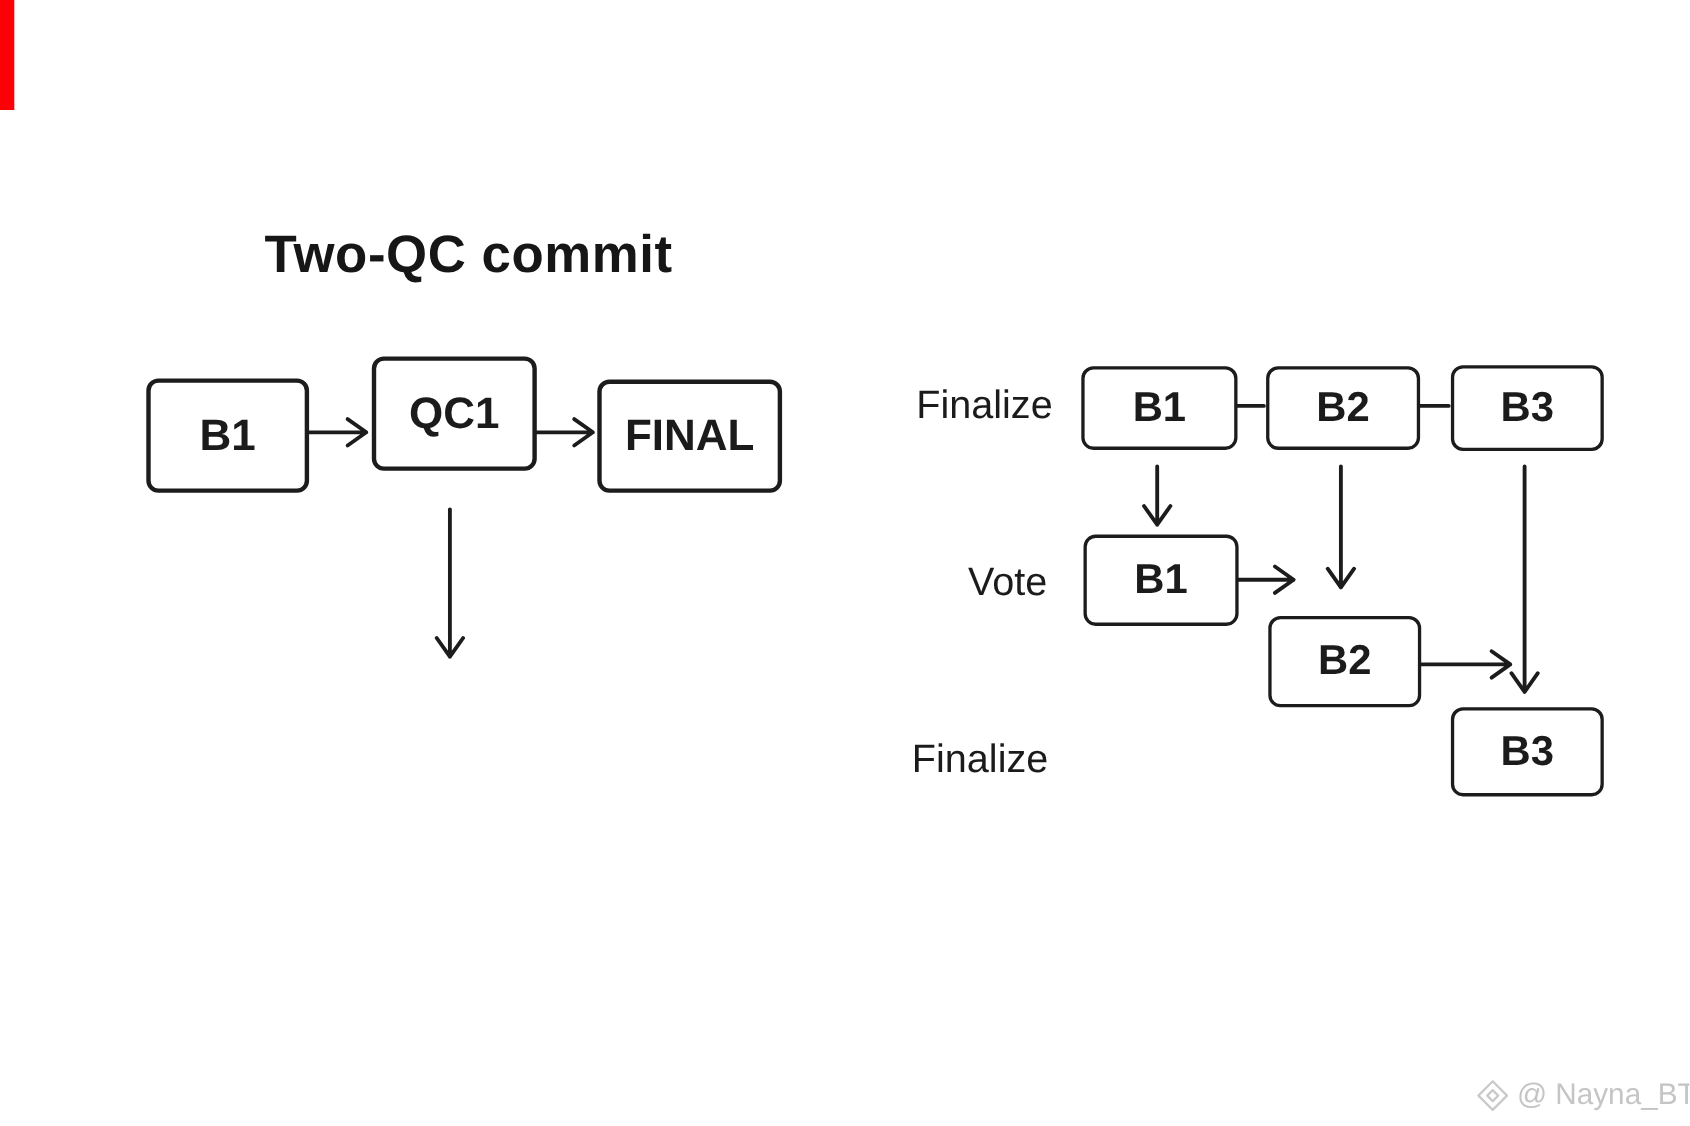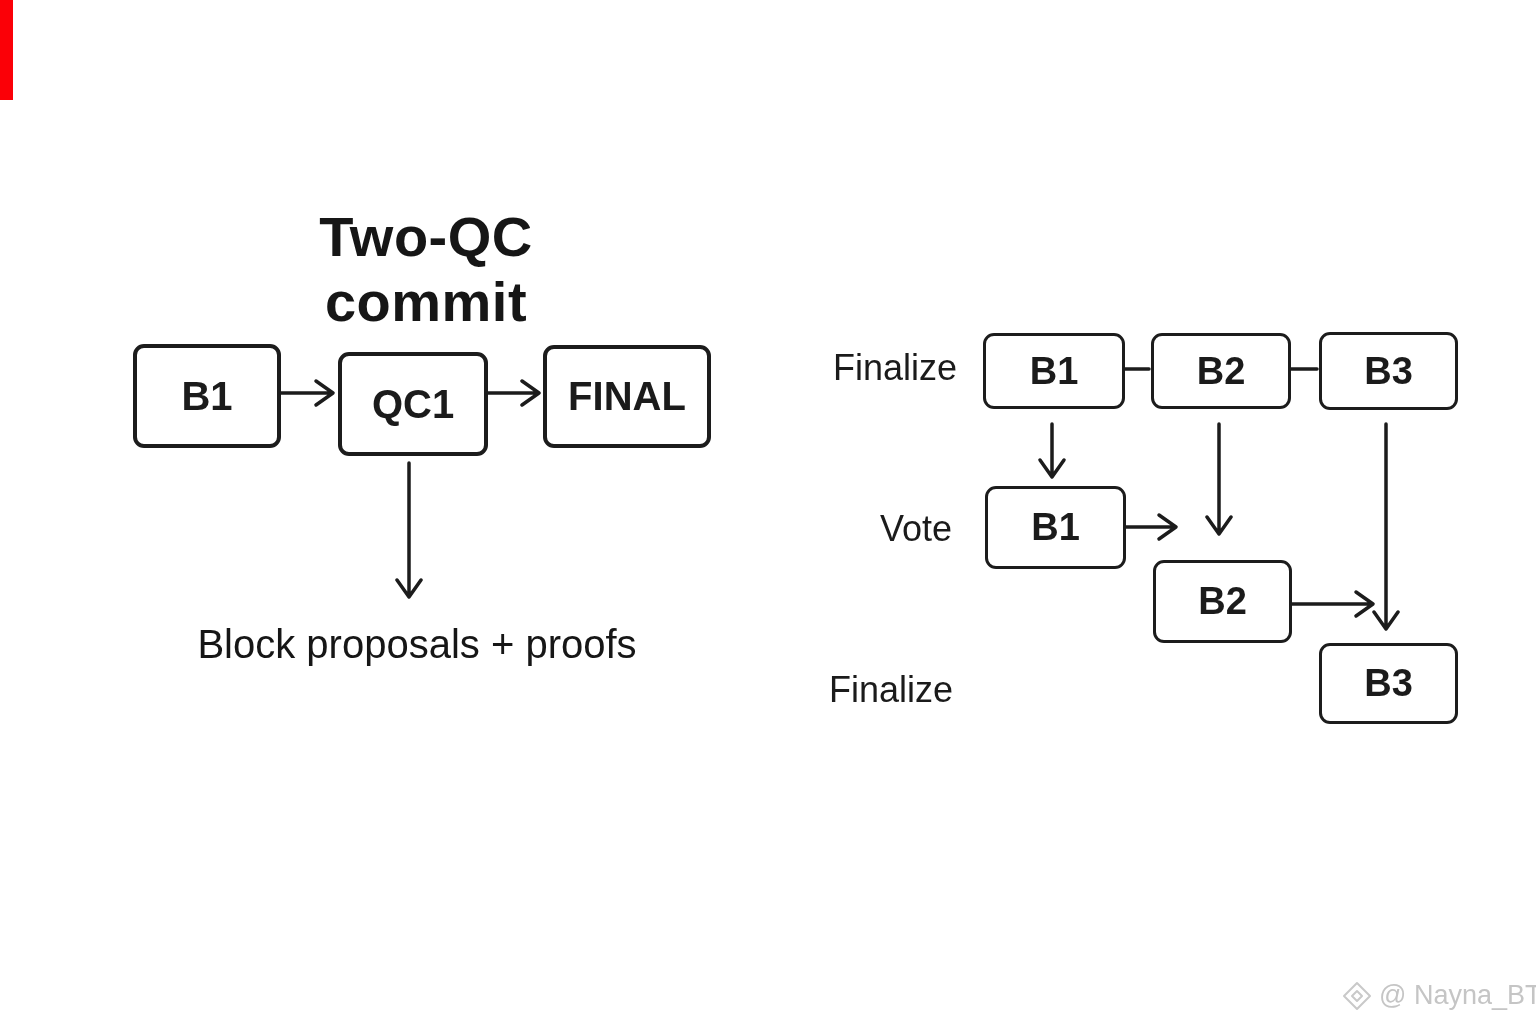--- a/index.html
+++ b/index.html
@@ -20,21 +20,21 @@
   .arrows path {
     stroke: #1c1c1c;
     stroke-width: 3.5;
     fill: none;
     stroke-linecap: round;
     stroke-linejoin: round;
   }
   .title {
     position: absolute;
     text-align: center;
-    font-size: 56px;
+    font-size: 48px;
     font-weight: 600;
     letter-spacing: 0.5px;
     color: #161616;
   }
   .node {
     position: absolute;
     border: 3.5px solid #1c1c1c;
     border-radius: 11px;
     background: #ffffff;
     display: flex;
@@ -97,24 +97,23 @@
     <path d="M1219 424 V534 M1207 517 L1219 534 L1231 517"></path>
     <path d="M1386 424 V629 M1374 612 L1386 629 L1398 612"></path>
 
     <path d="M1124 527 H1176 M1159 515 L1176 527 L1159 539"></path>
     <path d="M1288 604 H1373 M1356 592 L1373 604 L1356 616"></path>
   </svg>
 
   <div class="title" style="left:226px; top:204px; width:400px;">Two-QC commit</div>
 
   <div class="node big" style="left:133px; top:344px; width:140px; height:96px;">B1</div>
-  <div class="node big" style="left:338px; top:352px; width:142px; height:96px;">QC1</div>
+  <div class="node big" style="left:338px; top:324px; width:142px; height:96px;">QC1</div>
   <div class="node big" style="left:543px; top:345px; width:160px; height:95px;">FINAL</div>
 
-  <div class="caption" style="left:167px; top:622px; width:500px;">Block proposals + proofs</div>
 
 
   <div class="rowlabel" style="left:757px; top:347px; width:200px;">Finalize</div>
   <div class="rowlabel" style="left:753px; top:669px; width:200px;">Finalize</div>
   <div class="rowlabel" style="left:752px; top:508px; width:200px;">Vote</div>
 
   <div class="node small" style="left:983px; top:333px; width:136px; height:70px;">B1</div>
   <div class="node small" style="left:1151px; top:333px; width:134px; height:70px;">B2</div>
   <div class="node small" style="left:1319px; top:332px; width:133px; height:72px;">B3</div>
 

